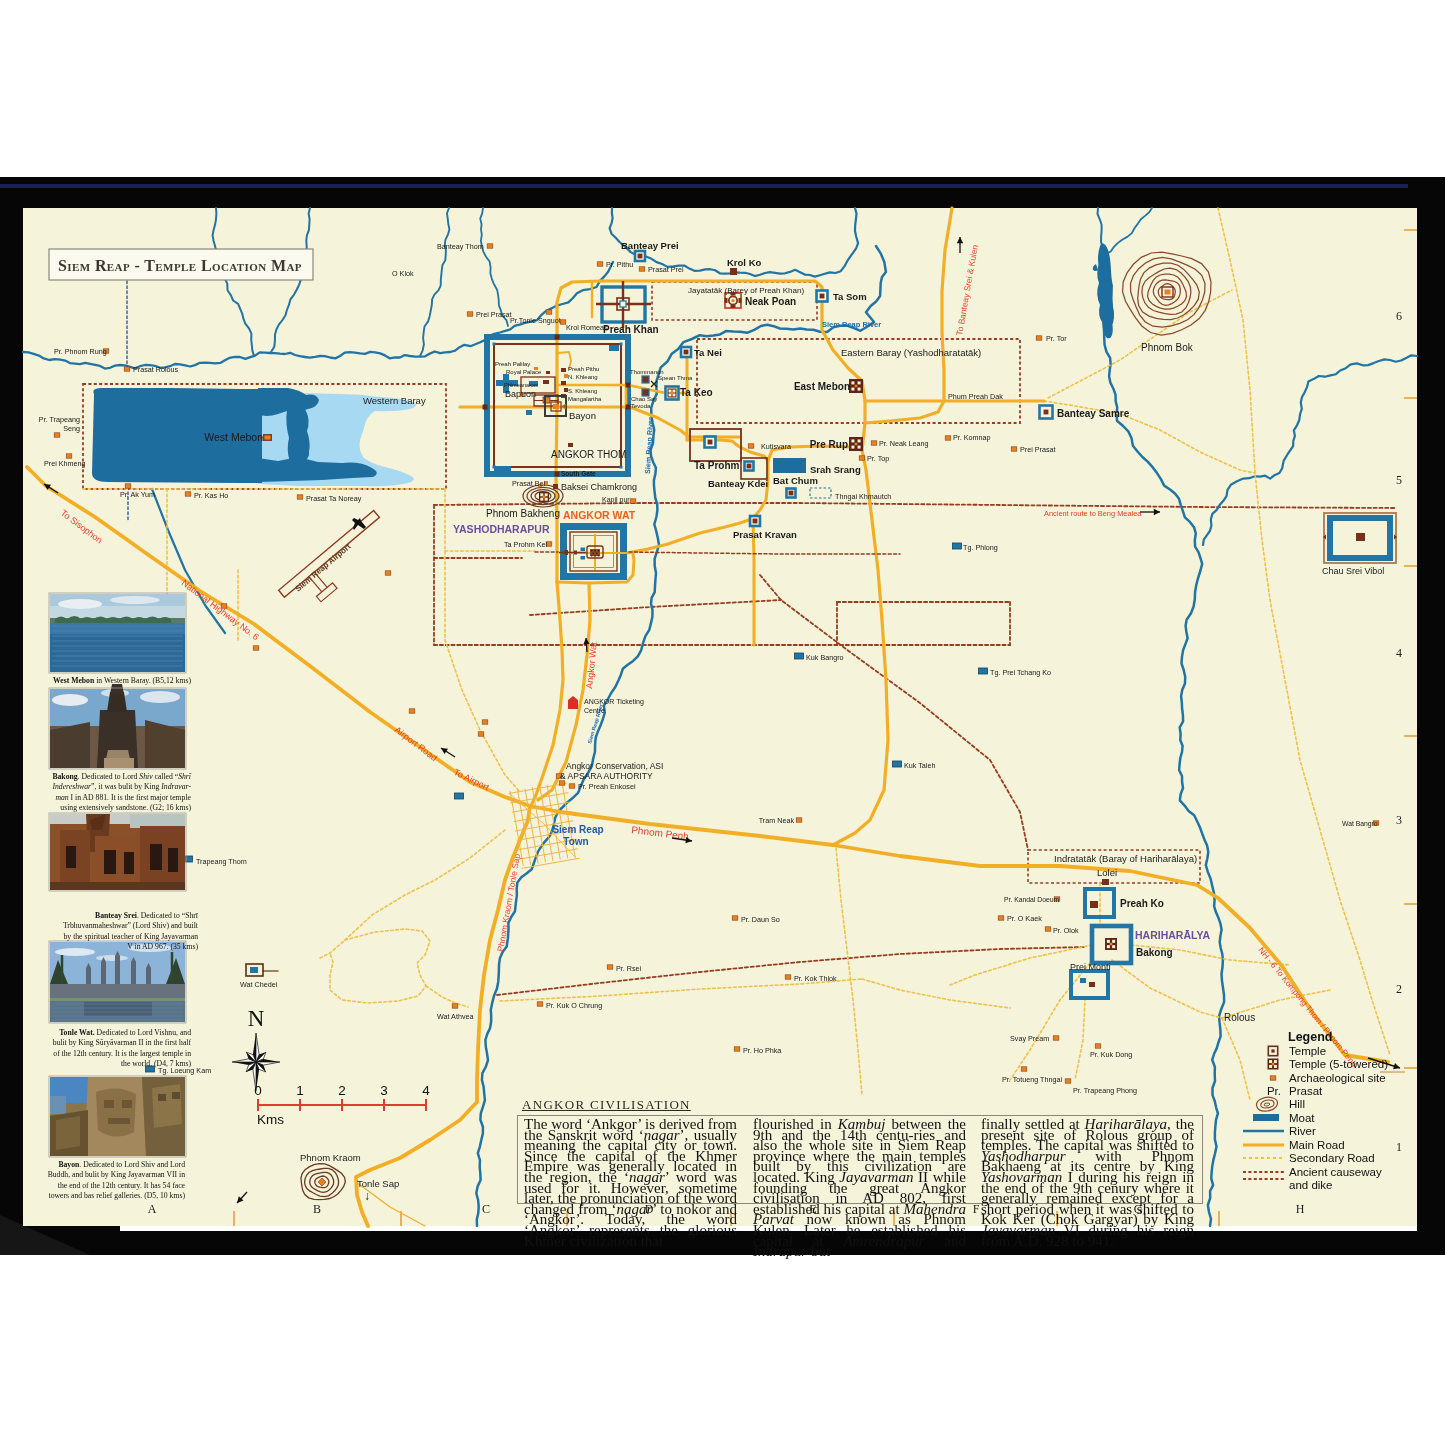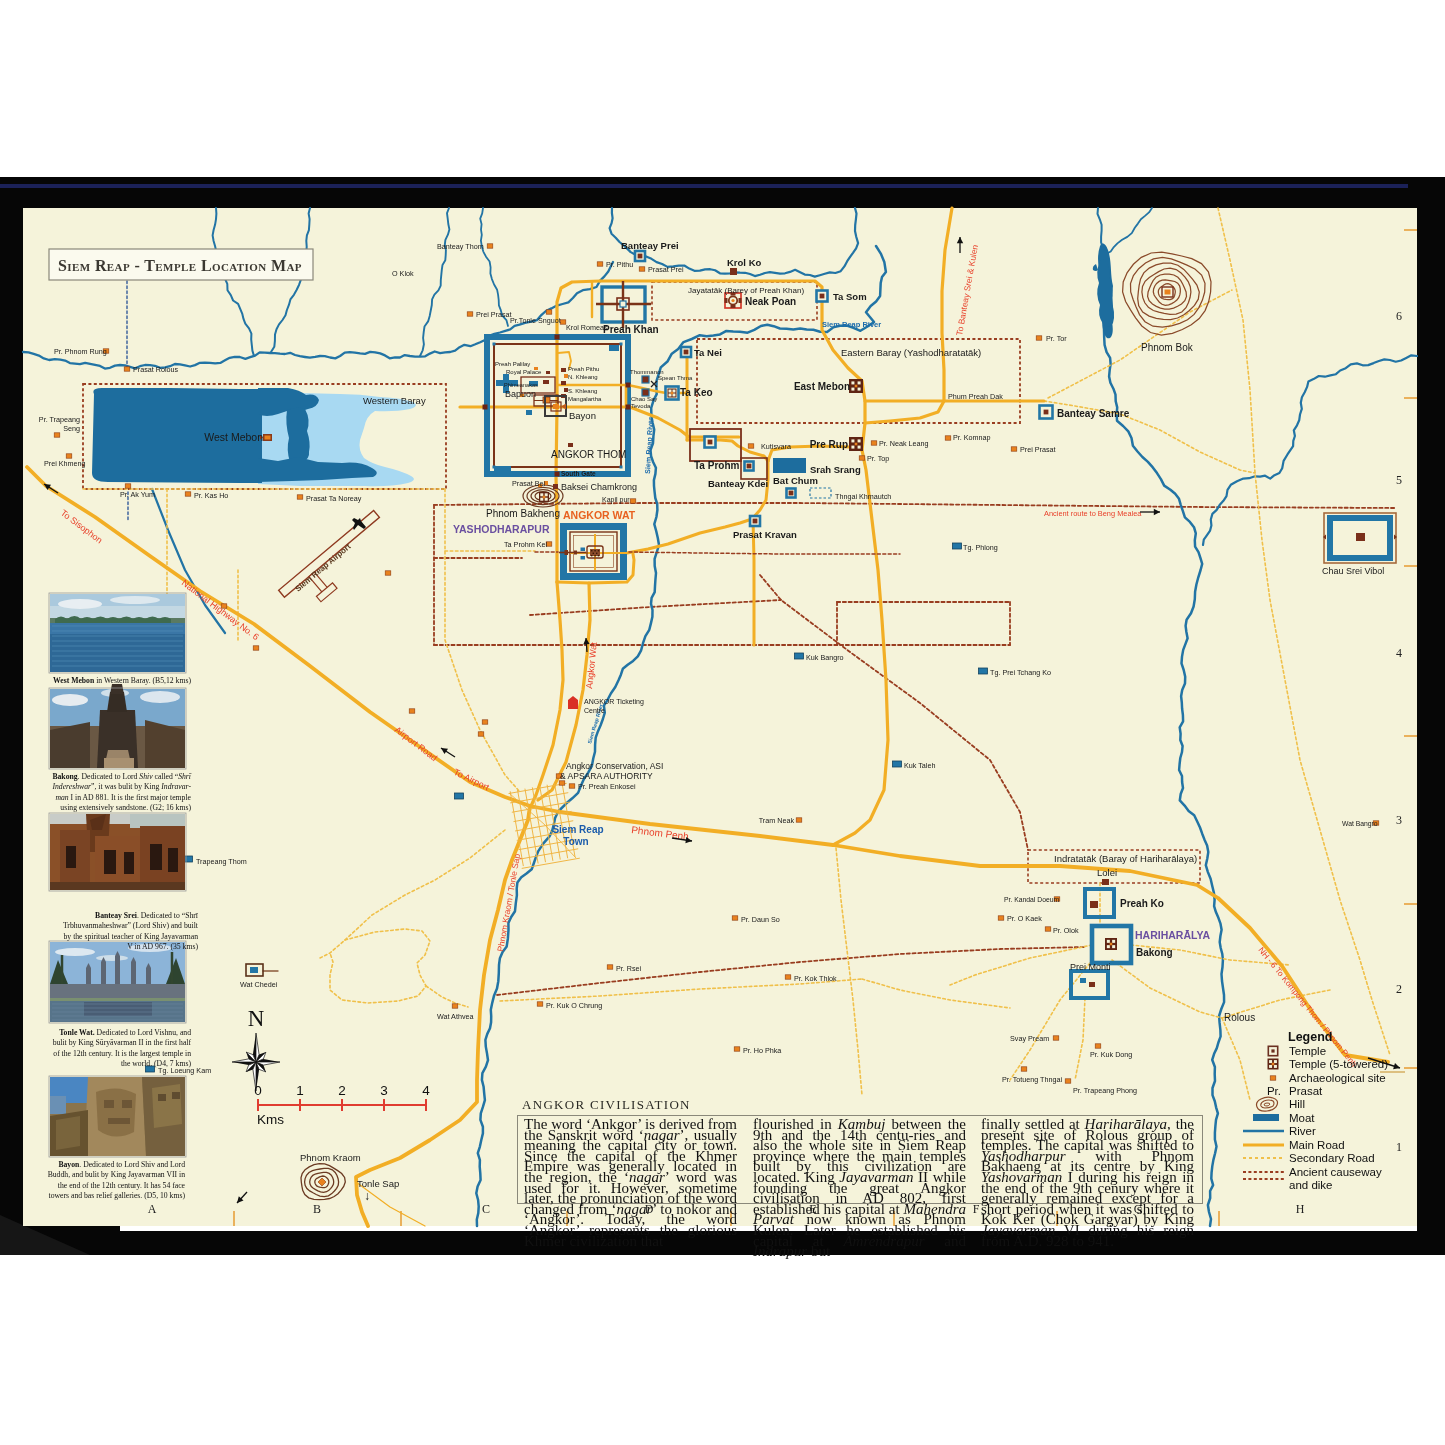--- a/index.html
+++ b/index.html
@@ -660,18 +660,18 @@
 <rect x="49" y="688" width="137" height="81" fill="none" stroke="#999" stroke-width="0.8"></rect>
 <rect x="49" y="813" width="137" height="78" fill="none" stroke="#999" stroke-width="0.8"></rect>
 <rect x="49" y="941" width="137" height="82" fill="none" stroke="#999" stroke-width="0.8"></rect>
 <rect x="49" y="1076" width="137" height="81" fill="none" stroke="#999" stroke-width="0.8"></rect>
 </svg>
 <div class="cap" style="left:50px;top:676px;"><b>West Mebon</b> in Western Baray. (B5,12 kms)</div>
 <div class="cap" style="left:50px;top:772px;"><b>Bakong</b>. Dedicated to Lord <i>Shiv</i> called “<i>Shrī Indereshwar</i>”, it was bulit by King <i>Indravar-man</i> I in AD 881. It is the first major temple using extensively sandstone. (G2; 16 kms)</div>
 <div class="cap" style="left:57px;top:895px;margin-top:16px;"><b>Banteay Srei</b>. Dedicated to “Shrī  Trbhuvanmaheshwar” (Lord Shiv) and built by the spiritual teacher of King Jayavarman V in AD 967. (35 kms)</div>
 <div class="cap" style="left:50px;top:1028px;"><b>Tonle Wat.</b> Dedicated to Lord Vishnu, and bulit by King Sūryāvarman II in the first half of the 12th century. It is the largest temple in the world. (D4, 7 kms)</div>
 <div class="cap" style="left:44px;top:1160px;"><b>Bayon</b>. Dedicated to Lord Shiv and Lord Buddh, and bulit by King Jayavarman VII in the end of the 12th century.  It has 54 face towers and bas relief galleries. (D5, 10 kms)</div>
-<div style="position:absolute;left:522px;top:1097px;font-family:'Liberation Serif',serif;font-size:13px;letter-spacing:1.3px;color:#2a2a25;">ANGKOR CIVILISATION</div>
+<div style="position:absolute;left:522px;top:1097px;font-family:'Liberation Serif',serif;font-size:13px;letter-spacing:1.3px;color:#2a2a25;text-decoration:underline;">ANGKOR CIVILISATION</div>
 <div class="colbox" style="left:517px;top:1115px;width:684px;height:87px;"></div>
 <div class="col" style="left:524px;top:1119px;">The word ‘Ankgor’ is derived from the Sanskrit word ‘<i>nagar</i>’, usually meaning the capital city or town. Since the capital of the Khmer Empire was generally located in the region, the ‘<i>nagar</i>’ word was used for it. However, sometime later, the pronunciation of the word changed from ‘<i>nagar</i>’ to nokor and ‘Angkor’. Today, the word ‘Angkor’ represents the glorious Khmer civilization that</div>
 <div class="col" style="left:753px;top:1119px;">flourished in <i>Kambuj</i> between the 9th and the 14th centu-ries and also the whole site in Siem Reap province where the main temples built by this civilization are  located. King <i>Jayavarman</i> II while founding the great Angkor civilisation in AD 802, first established his capital at <i>Mahendra Parvat</i> now known as Phnom Kulen. Later he established his capital at <i>Amrendrapur</i> and <i>Indrapur</i> but</div>
 <div class="col" style="left:981px;top:1119px;">finally settled at <i>Hariharālaya</i>, the present site of Rolous group of temples. The capital was shifted to <i>Yashodharpur</i> with Phnom Bakhaeng at its centre by King <i>Yashovarman</i> I during his reign in the end of the 9th cenury where it generally remained except for a short period when it was shifted to Kok Ker (Chok Gargyar) by King <i>Jayavarman</i> VI during his reign from A.D. 928 to 941.</div>
 </div>
 
 </body></html>

